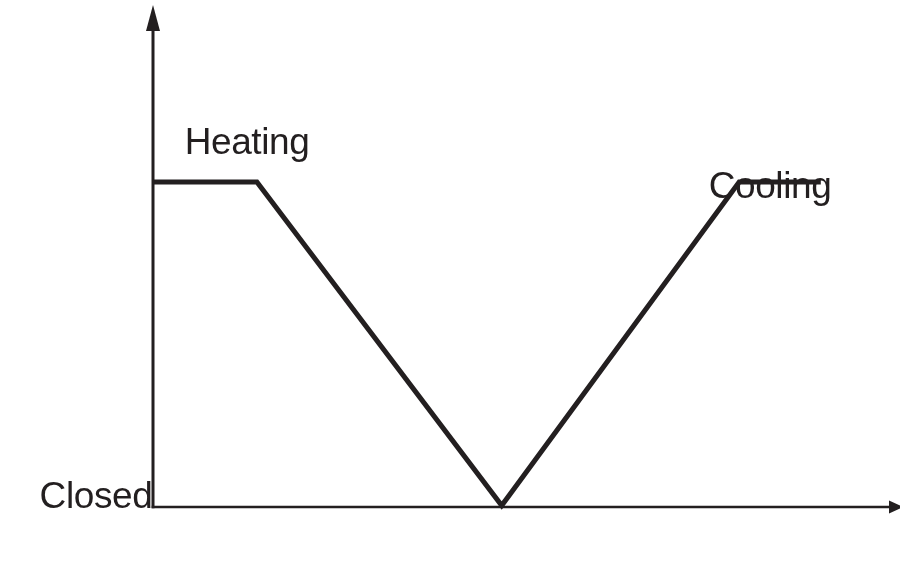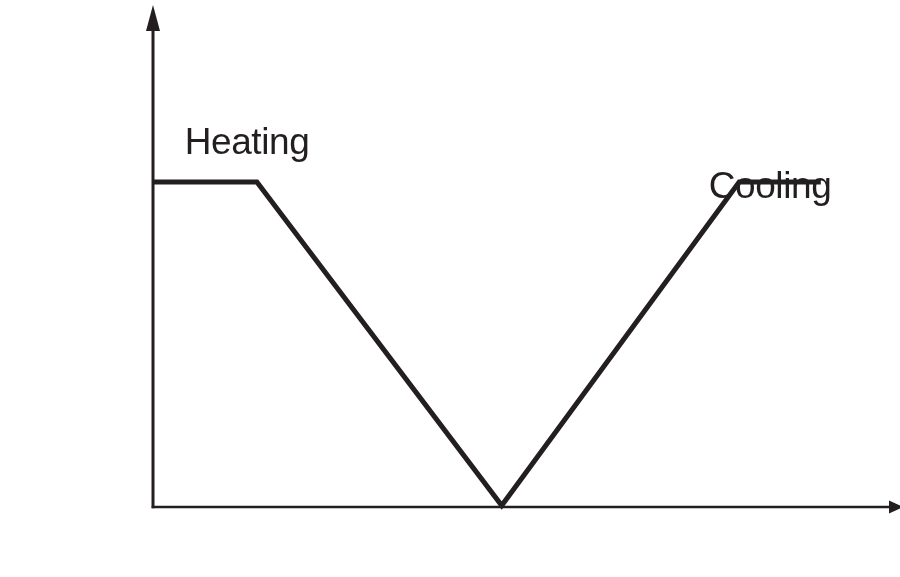--- a/index.html
+++ b/index.html
@@ -48,20 +48,21 @@
     <polygon class="ink-fill" points="153,5 146,31 160,31"></polygon>
 
     <line class="ink-stroke axis" x1="151.7" y1="507" x2="891" y2="507"></line>
 
     <polygon class="ink-fill" points="903,507 889,500.5 889,513.5"></polygon>
 
     <polyline class="ink-stroke curve" points="153.0,182.0 256.9,182.0 501.7,505.5 739.2,182.0 820.8,182.0"></polyline>
   </svg>
 
 
+  <div class="label" style="left:96px; top:495px;">Closed</div>
 
   <div class="label" style="left:247px; top:141px;">Heating</div>
 
   <div class="label" style="left:770px; top:141px;margin-top:44px;">Cooling</div>
 
 
 
 </div>
 
 </body></html>

